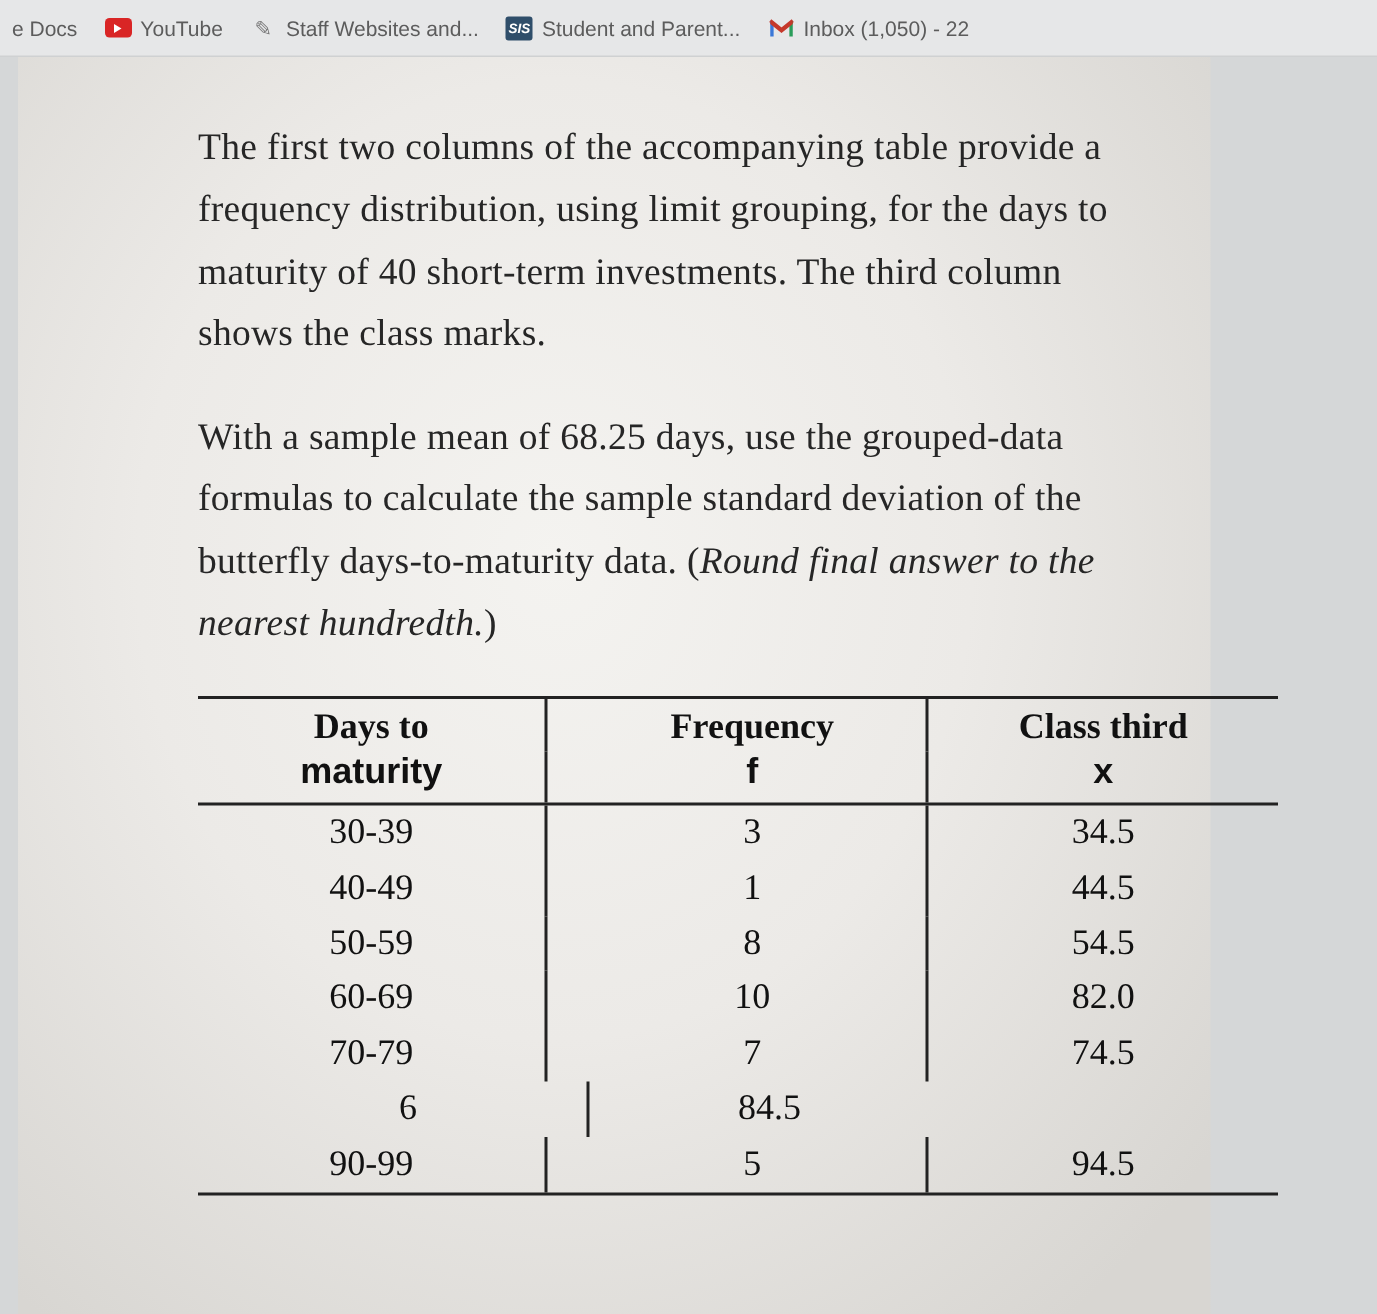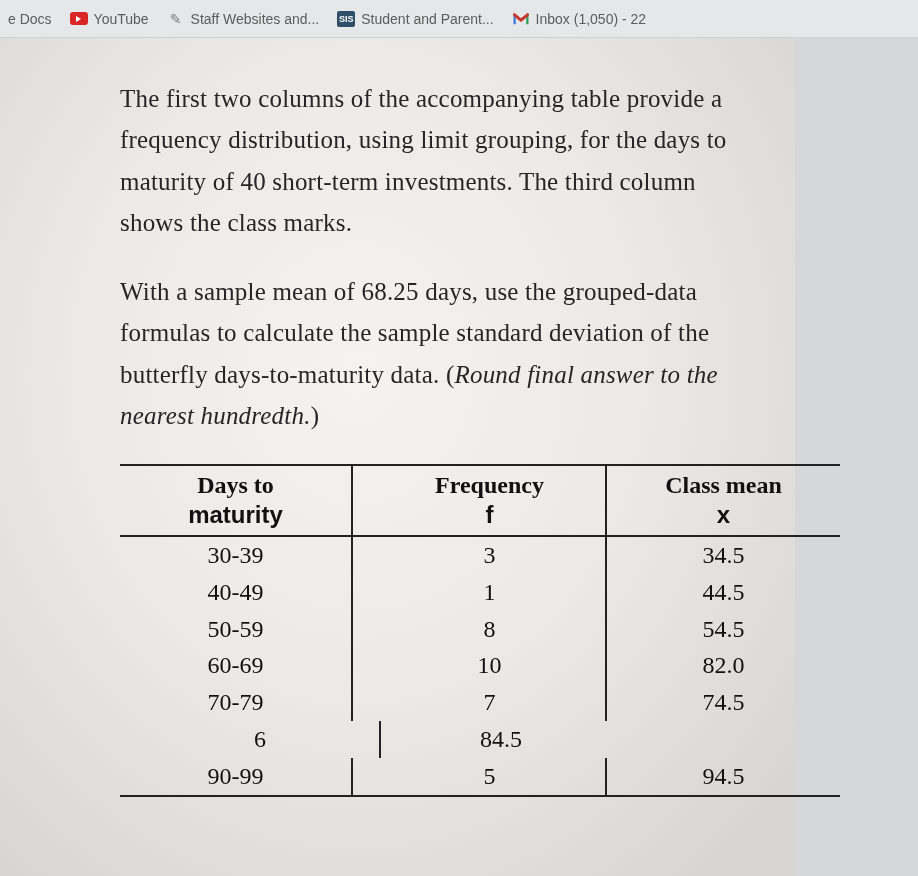--- a/index.html
+++ b/index.html
@@ -37,32 +37,33 @@
     .yt-icon {
       width: 18px; height: 13px; background: #d92525; border-radius: 3px;
       display: flex; align-items: center; justify-content: center;
     }
     .yt-tri { width: 0; height: 0; border-left: 5px solid #fff; border-top: 3px solid transparent; border-bottom: 3px solid transparent; }
     .staff-icon { color: #7a7a7a; font-size: 14px; }
     .sis-icon {
       width: 18px; height: 16px; background: #2f4e6a; color: #fff;
       font-size: 9px; font-weight: bold; display: flex; align-items: center; justify-content: center;
       border-radius: 2px;
+      font-style: italic;
     }
     .gmail-icon { width: 18px; height: 14px; position: relative; }
     .gmail-icon svg { width: 100%; height: 100%; }
     .content-area {
       width: 918px;
       height: 838px;
       background: #d5d7d8;
       position: relative;
     }
     .page {
       position: absolute;
-      left: 0;
+      left: 12px;
       top: 0;
       width: 795px;
       height: 838px;
       background: radial-gradient(ellipse at 45% 40%, #f4f3f0 0%, #eceae7 45%, #d8d6d2 90%);
       padding: 40px 60px 40px 120px;
       color: #1a1a1a;
     }
     .para {
       font-family: Georgia, "Times New Roman", serif;
       font-size: 25px;
@@ -145,21 +146,21 @@
     <p class="para">
       <span>With a sample mean of 68.25 days, use the grouped-data formulas to calculate the sample standard deviation of the butterfly days-to-maturity data. (</span><span class="ital">Round final answer to the nearest hundredth.</span><span>)</span>
     </p>
 
     <div class="data-table">
       <div class="tbl-top-rule"></div>
 
       <div class="tbl-row tbl-head">
         <div class="tbl-cell col-a">Days to</div>
         <div class="tbl-cell col-b">Frequency</div>
-        <div class="tbl-cell col-c">Class mean</div>
+        <div class="tbl-cell col-c">Class third</div>
       </div>
       <div class="tbl-row tbl-sub">
         <div class="tbl-cell col-a">maturity</div>
         <div class="tbl-cell col-b">f</div>
         <div class="tbl-cell col-c">x</div>
       </div>
 
       <div class="tbl-mid-rule"></div>
 
       <div class="tbl-row body-row">

